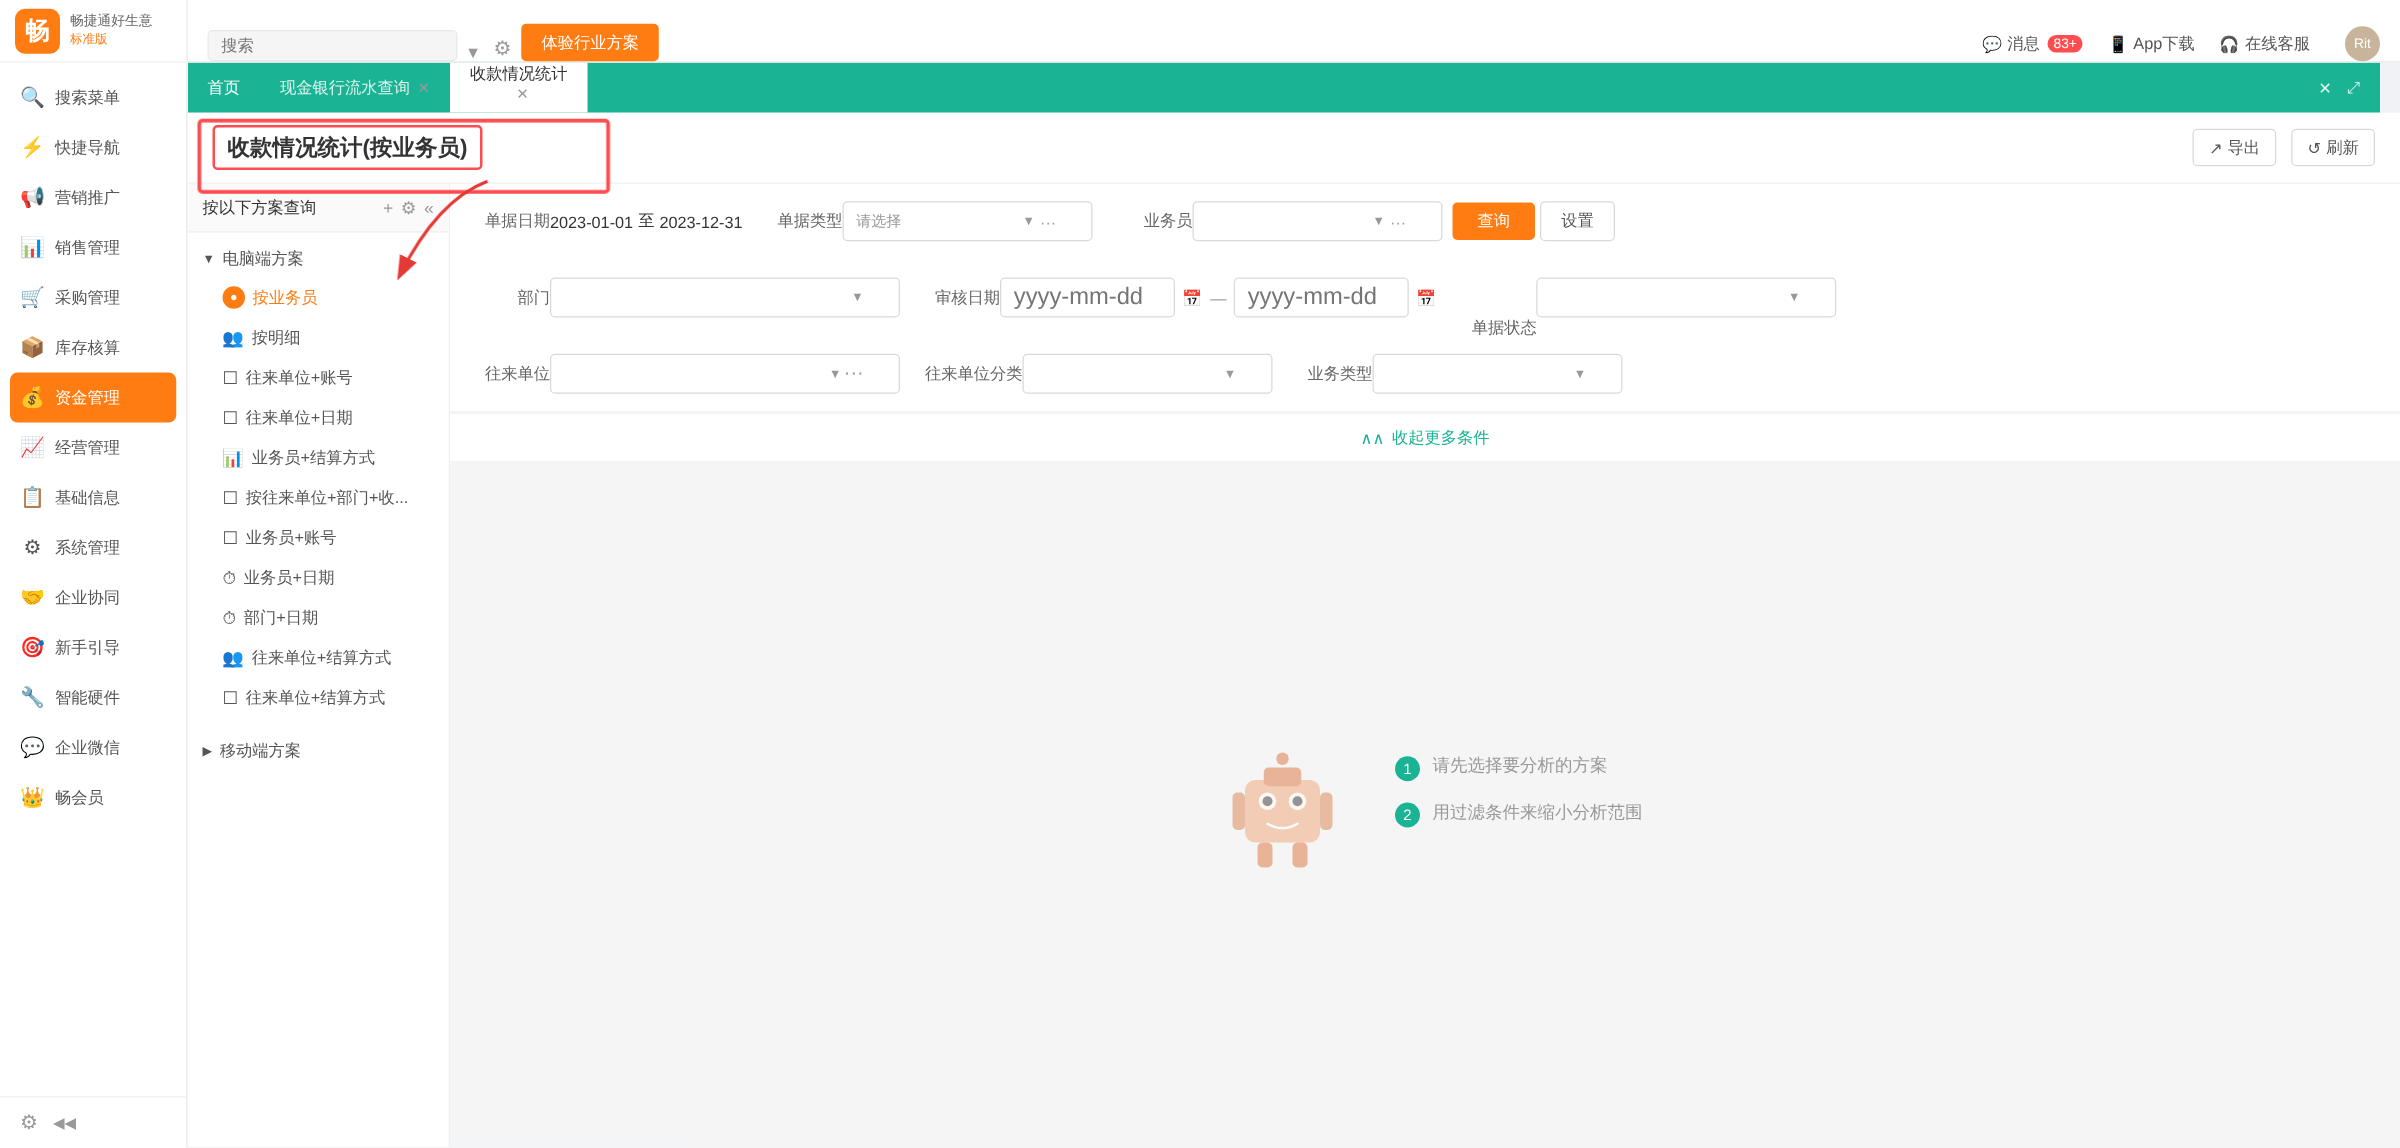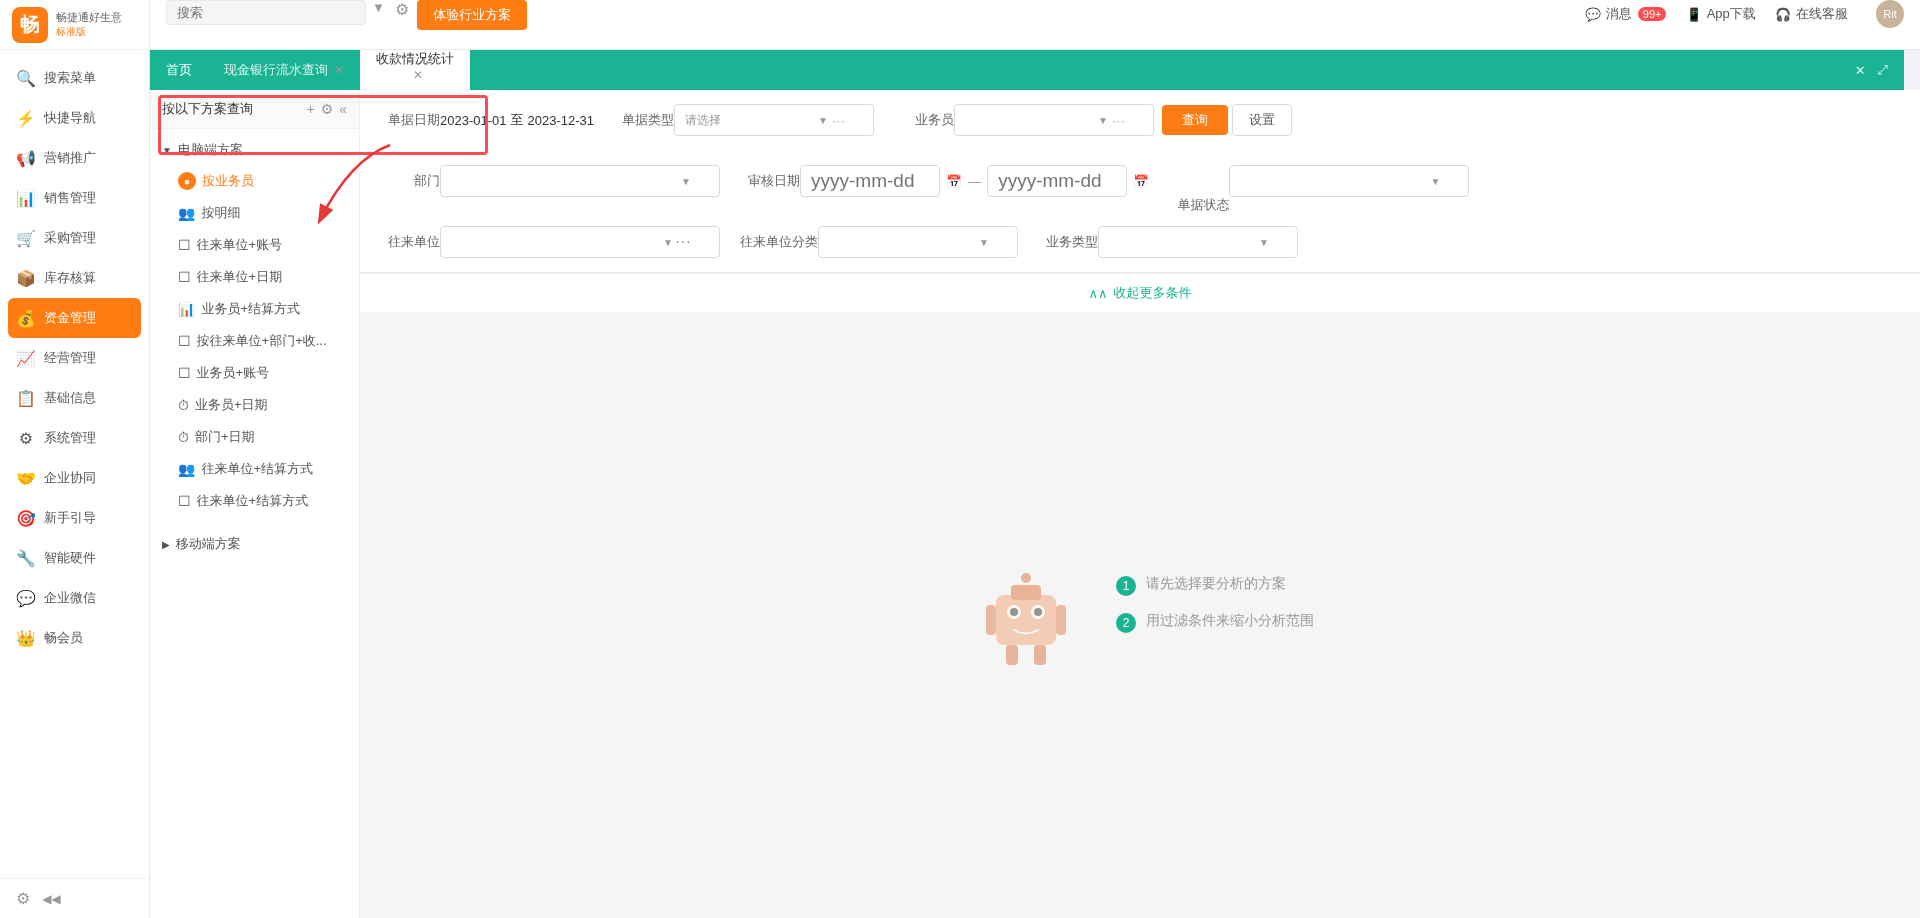--- a/index.html
+++ b/index.html
@@ -30,21 +30,21 @@
     .nav-item .nav-icon { width: 20px; height: 20px; margin-right: 8px; display: flex; align-items: center; justify-content: center; font-size: 16px; }
 
     .sidebar-bottom {
       padding: 10px 16px; border-top: 1px solid #f0f0f0; display: flex; align-items: center; gap: 12px;
     }
     .sidebar-bottom-icon { color: #999; cursor: pointer; font-size: 16px; }
 
     
     .header {
       position: fixed; left: 150px; top: 0; right: 0; height: 50px;
-      background: #fff; border-bottom: 1px solid #e8e8e8; display: flex; align-items: flex-start;
+      background: #fff; border-bottom: 1px solid #e8e8e8; display: flex; align-items: flex-end;
       padding: 0 16px; z-index: 100;
     }
     .header-title-btn {
       background: #ff7c12; color: #fff; border: none; padding: 6px 16px;
       border-radius: 4px; cursor: pointer; font-size: 13px; margin-left: 8px;
     }
     .header-right { margin-left: auto; display: flex; align-items: center; gap: 20px; }
     .header-right-item { display: flex; align-items: center; gap: 4px; color: #555; cursor: pointer; font-size: 13px; }
     .badge {
       background: #ff4d4f; color: #fff; border-radius: 10px; padding: 1px 5px; font-size: 11px; margin-left: 2px;
@@ -271,21 +271,21 @@
 
 <div class="header">
   <input type="text" style="border: 1px solid rgb(232, 232, 232); background: rgb(245, 245, 245); border-radius: 4px; padding: 4px 10px; font-size: 13px; width: 200px; outline: none; color: rgb(153, 153, 153);" placeholder="搜索">
   <span style="color:#999; margin-left:6px; cursor:pointer;">▼</span>
   <span style="color:#999; margin-left:10px; cursor:pointer; font-size:16px;">⚙</span>
   <button class="header-title-btn">体验行业方案</button>
   <div class="header-right">
     <div class="header-right-item">
       <span>💬</span>
       <span>消息</span>
-      <span class="badge">99+</span>
+      <span class="badge">83+</span>
     </div>
     <div class="header-right-item">
       <span>📱</span>
       <span>App下载</span>
     </div>
     <div class="header-right-item">
       <span>🎧</span>
       <span>在线客服</span>
     </div>
     <div class="header-right-item">
@@ -307,20 +307,33 @@
     <span class="tab-close">✕</span>
   </div>
   <div class="tab-bar-right">
     <span style="cursor:pointer;">✕</span>
     <span style="cursor:pointer;">⤢</span>
   </div>
 </div>
 
 <div class="main-content">
 
+  <div class="page-header">
+    <div class="page-title">收款情况统计(按业务员)</div>
+    <div class="page-header-right">
+      <button class="btn-export">
+        <span>↗</span>
+        <span>导出</span>
+      </button>
+      <button class="btn-refresh">
+        <span>↺</span>
+        <span>刷新</span>
+      </button>
+    </div>
+  </div>
 
   <div class="content-body">
 
     <div class="left-panel">
       <div class="left-panel-header">
         <span>按以下方案查询</span>
         <div class="left-panel-icons">
           <span>+</span>
           <span>⚙</span>
           <span>«</span>

